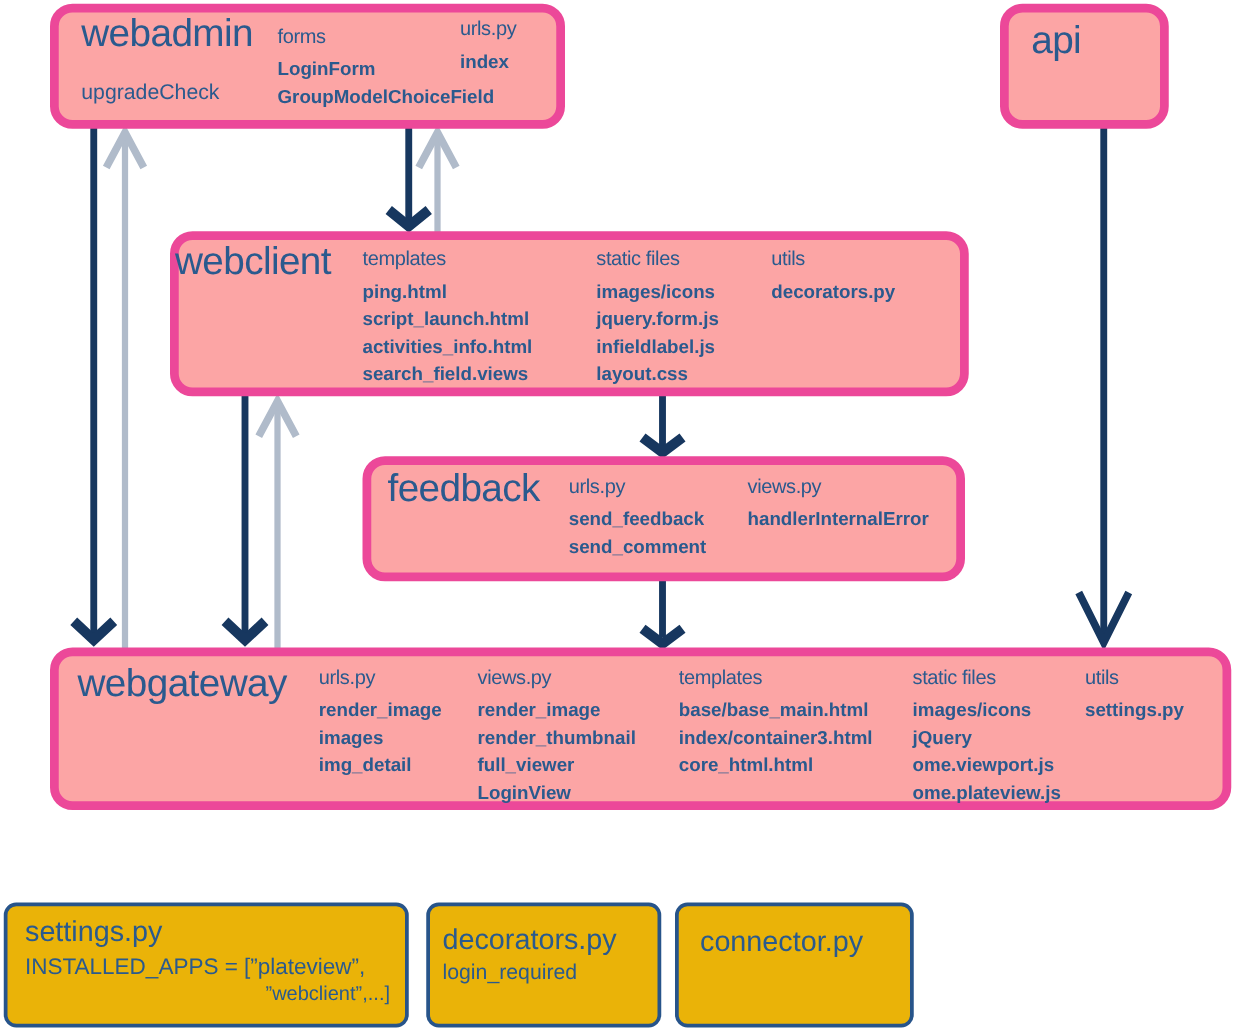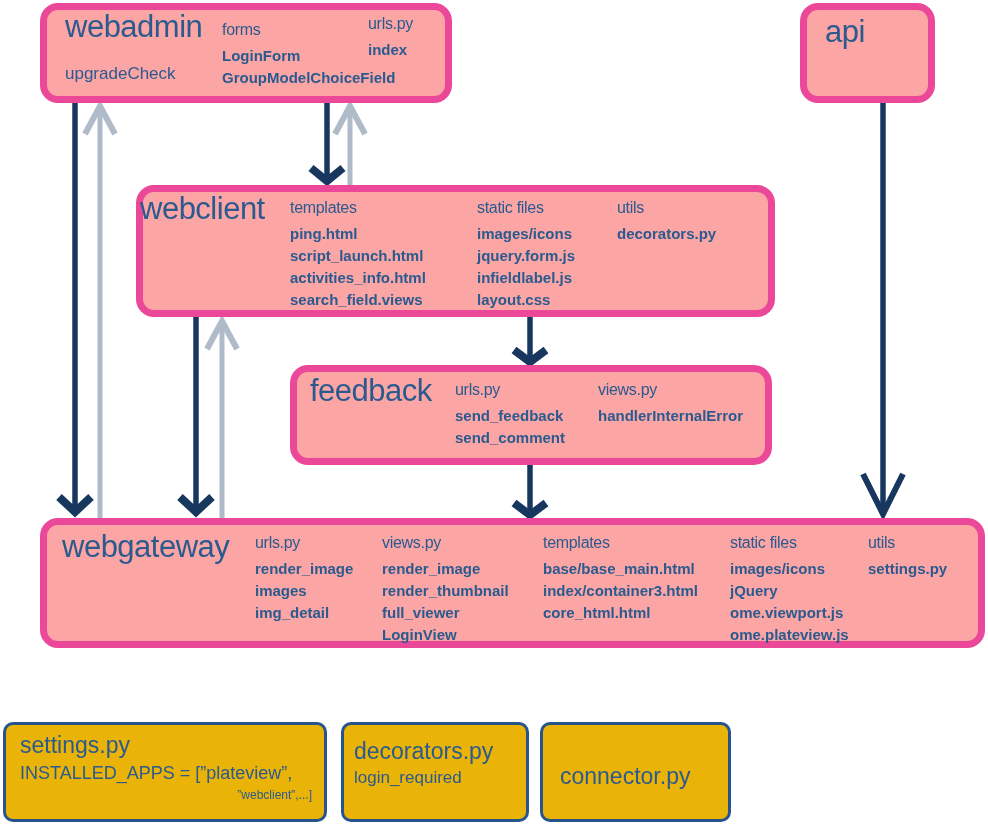--- a/index.html
+++ b/index.html
@@ -164,25 +164,25 @@
     </div>
     <div class="col" style="left:821px;top:5px;">
       <div class="col-header">utils</div>
       <div class="col-item">settings.py</div>
     </div>
   </div>
 
   <div class="box small" style="left:3px;top:722px;width:324px;height:100px;">
     <div class="box-title sm" style="left:14px;top:7px;">settings.py</div>
     <div class="plain-line" style="left:14px;top:38px;font-size:18px;">INSTALLED_APPS = [”plateview”,</div>
-    <div class="plain-line" style="right:12px;top:60px;font-size:12px;">”webclient”,...]</div>
+    <div class="plain-line" style="right:12px;top:60px;font-size:16px;">”webclient”,...]</div>
   </div>
 
   <div class="box small" style="left:341px;top:722px;width:188px;height:100px;">
     <div class="box-title sm" style="left:10px;top:13px;">decorators.py</div>
     <div class="plain-line" style="left:10px;top:42px;">login_required</div>
   </div>
 
   <div class="box small" style="left:540px;top:722px;width:191px;height:100px;">
-    <div class="box-title sm" style="left:17px;top:15px;margin-top:23px;">connector.py</div>
+    <div class="box-title sm" style="left:17px;top:15px;">connector.py</div>
   </div>
 
 </div>
 
 </body></html>

